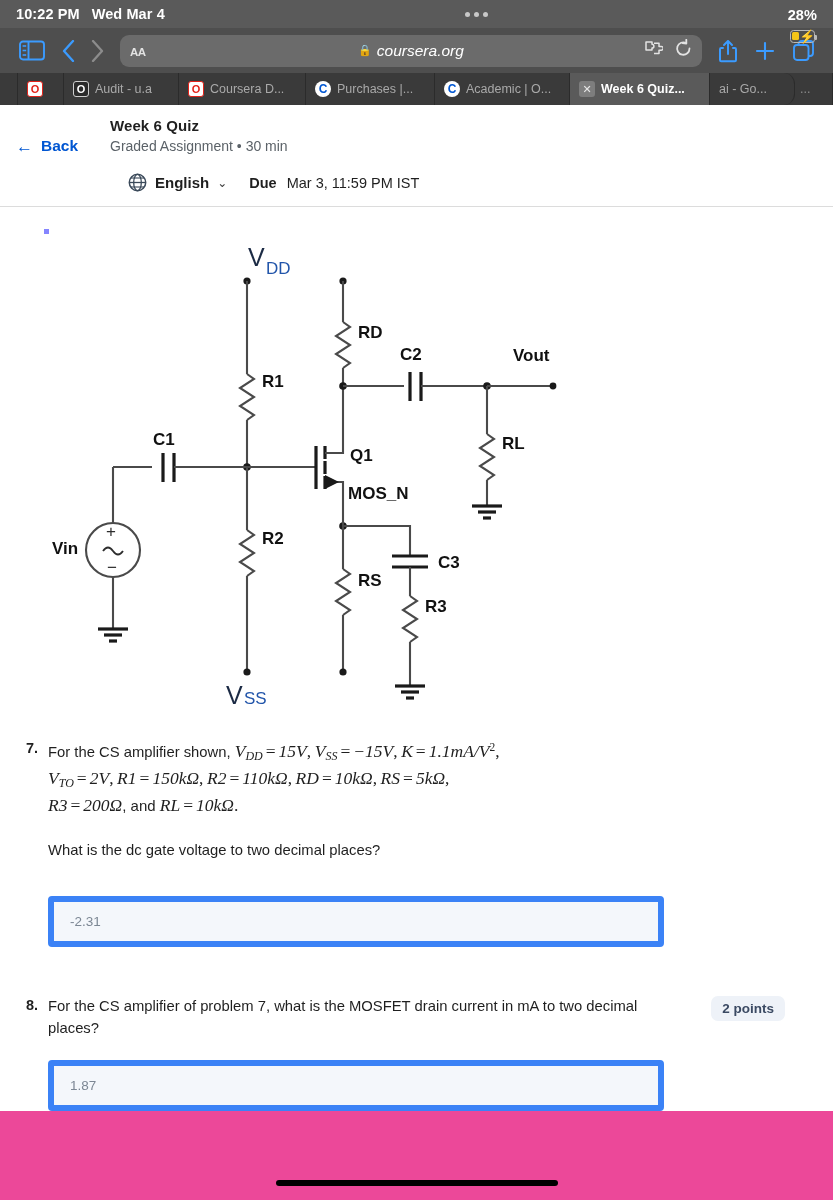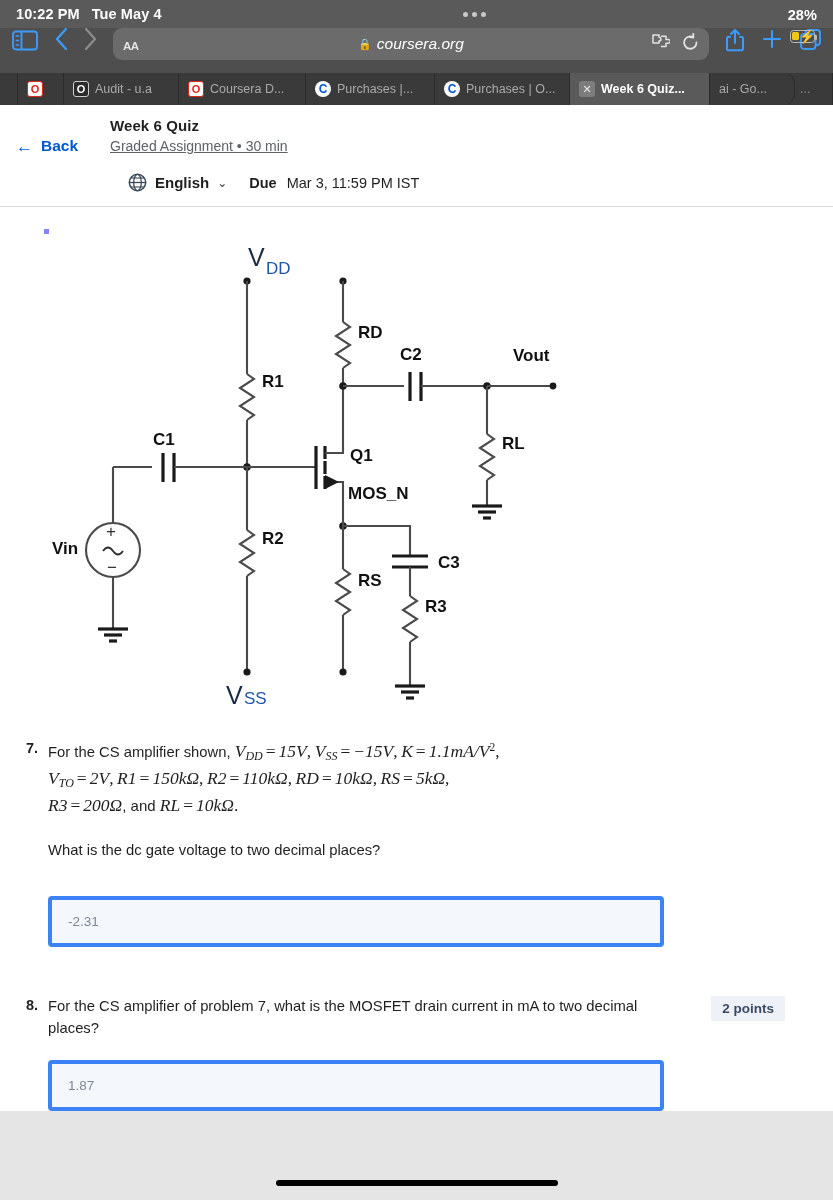--- a/index.html
+++ b/index.html
@@ -2,21 +2,21 @@
 <html><head>
 <meta charset="utf-8">
 <style>
   * { box-sizing: border-box; margin: 0; padding: 0; }
   html, body {
     width: 833px; height: 1200px;
     background: #ffffff;
     font-family: "Liberation Sans", sans-serif;
     overflow: hidden;
   }
-  .screen { position: relative; width: 833px; height: 1200px; background:#e5e5e5; }
+  .screen { position: relative; width: 833px; height: 1200px; background:#ec4899; }
 
   
   .statusbar {
     height: 28px; background: #5a5a5a; color: #ffffff;
     display: flex; align-items: center; padding: 0 16px;
     font-size: 14.5px; font-weight: 600; letter-spacing: .1px;
   }
   .sb-left { display:flex; align-items:center; gap:12px; }
   .sb-center { flex:1; display:flex; justify-content:center; align-items:center; }
   .sb-dots { display:flex; gap:4px; }
@@ -30,22 +30,22 @@
   }
   .batt::after {
     content:""; position:absolute; right:-3.5px; top:4px;
     width:2px; height:5px; background:#b9b9b9; border-radius:0 1px 1px 0;
   }
   .batt .fill { width: 34%; height: 100%; background:#f5c518; border-radius:1.5px; }
   .batt .bolt { position:absolute; left:9px; top:-1px; font-size:13px; color:#fff; line-height:14px; }
 
   
   .toolbar {
-    height: 45px; background:#4e4e4e; display:flex; align-items:flex-start;
-    padding: 0 11px; gap: 16px;
+    height: 45px; background:#4e4e4e; display:flex; align-items:center;
+    padding: 0 18px; gap: 16px;
   }
   .tb-icon { color:#3b9bff; display:flex; align-items:center; justify-content:center; cursor:pointer; }
   .tb-icon.dim { color:#8c8c8c; }
   .sidebar-btn { width:28px; height:24px; }
   .urlbar {
     flex:1; height:32px; background:#6b6b6b; border-radius:9px;
     display:flex; align-items:center; padding: 0 10px; position:relative;
   }
   .aa { color:#e3e3e3; font-size:15px; font-weight:600; letter-spacing:-.5px; }
   .aa .small { font-size:11.5px; }
@@ -81,21 +81,21 @@
   .quiz-header { padding: 10px 0 14px 0; position:relative; }
   .qh-row { display:flex; align-items:flex-start; }
   .back-wrap {
     display:flex; align-items:center; gap:8px; color:#0056d2;
     font-size:15.5px; font-weight:700; cursor:pointer;
     padding-left:16px; margin-top:22px; width:110px;
   }
   .back-arrow { font-size:17px; line-height:1; }
   .qh-main { padding-top:2px; }
   .quiz-title { font-size:15px; font-weight:700; color:#1f1f1f; letter-spacing:.1px; }
-  .quiz-sub { font-size:14px; color:#5b6268; margin-top:4px;text-decoration:underline; }
+  .quiz-sub { font-size:14px; color:#5b6268; margin-top:4px; }
   .meta-row { display:flex; align-items:center; gap:10px; margin-top:19px; padding-left:18px; }
   .lang-pill { display:flex; align-items:center; gap:8px; cursor:pointer; }
   .globe { color:#3b4a5a; display:flex; }
   .lang-text { font-size:15px; color:#1f1f1f; font-weight:600; }
   .chev { color:#3d3d3d; font-size:12px; }
   .due-label { font-size:14.5px; font-weight:700; color:#1f1f1f; margin-left:12px; }
   .due-val { font-size:14.5px; color:#1f1f1f; }
   .hr { height:1px; background:#dcdcdc; width:100%; }
 
   
@@ -104,32 +104,32 @@
 
   .circuit-wrap { display:flex; justify-content:flex-start; padding-left:40px; }
 
   .q-block { padding: 0 48px 0 16px; }
   .q-row { display:flex; align-items:flex-start; gap:10px; }
   .q-num { font-size:14.5px; font-weight:700; color:#1f1f1f; width:22px; flex:0 0 22px; text-align:right; padding-top:2px;}
   .q-body { flex:1; }
   .q-text { font-size:14.8px; color:#1f1f1f; line-height:1.55; }
   .q-points {
     background:#eef2f8; color:#3b4a63; font-size:13.5px; font-weight:700;
-    border-radius:0; padding:5px 11px; white-space:nowrap; margin-left:14px; margin-top:1px;
+    border-radius:7px; padding:5px 11px; white-space:nowrap; margin-left:14px; margin-top:1px;
   }
   .mth { font-family:"Liberation Serif", serif; font-style:italic; font-size:17.5px; }
   .mth .up { font-style:normal; }
   .sub { font-size:12px; vertical-align:-.22em; font-style:italic; }
   .sup { font-size:11.5px; vertical-align:.55em; font-style:normal; }
   .op { font-style:normal; padding:0 3px; }
   .q-sub { margin-top:22px; font-size:14.8px; color:#1f1f1f; }
 
   .answer-box {
     margin: 38px 0 0 32px; width: 616px; height: 51px;
-    border:4px solid #3b82f6; background:#f4f7fb; border-radius:4px;
+    border:6px solid #3b82f6; background:#f4f7fb; border-radius:4px;
     display:flex; align-items:center; padding-left:16px;
   }
   .answer-box.second { margin-top:20px; }
   .answer-val { font-size:13.5px; color:#7c8794; }
 
   .home-indicator {
     position:absolute; bottom:14px; left:50%; transform:translateX(-50%);
     width:282px; height:6px; background:#000; border-radius:3px;
   }
 
@@ -143,21 +143,21 @@
   .rail-sub { font-family:"Liberation Sans", sans-serif; font-size:17px; font-weight:400; fill:#2255aa; }
 </style>
 </head>
 <body>
 
 <div class="screen">
 
   <div class="statusbar">
     <div class="sb-left">
       <span>10:22 PM</span>
-      <span>Tue May 4</span>
+      <span>Wed Mar 4</span>
     </div>
     <div class="sb-center">
       <span class="sb-dots">
           <i></i>
           <i></i>
           <i></i>
         </span>
     </div>
     <div class="sb-right">
       <span class="wifi">
@@ -253,21 +253,21 @@
     <div class="tab" style="flex:0 0 127px;">
       <span class="fav o-red">O</span>
       <span class="tab-label">Coursera D...</span>
     </div>
     <div class="tab" style="flex:0 0 129px;">
       <span class="fav c-blue">C</span>
       <span class="tab-label">Purchases |...</span>
     </div>
     <div class="tab" style="flex:0 0 135px;">
       <span class="fav c-blue">C</span>
-      <span class="tab-label">Purchases | O...</span>
+      <span class="tab-label">Academic | O...</span>
     </div>
     <div class="tab active" style="flex:0 0 140px;">
       <span class="fav closebtn">✕</span>
       <span class="tab-label">Week 6 Quiz...</span>
     </div>
     <div class="tab" style="flex:0 0 85px;border-radius:11px;">
       <span class="tab-label">ai - Go...</span>
     </div>
     <div class="tab edge" style="flex:1;">
       <span class="tab-label">...</span>

